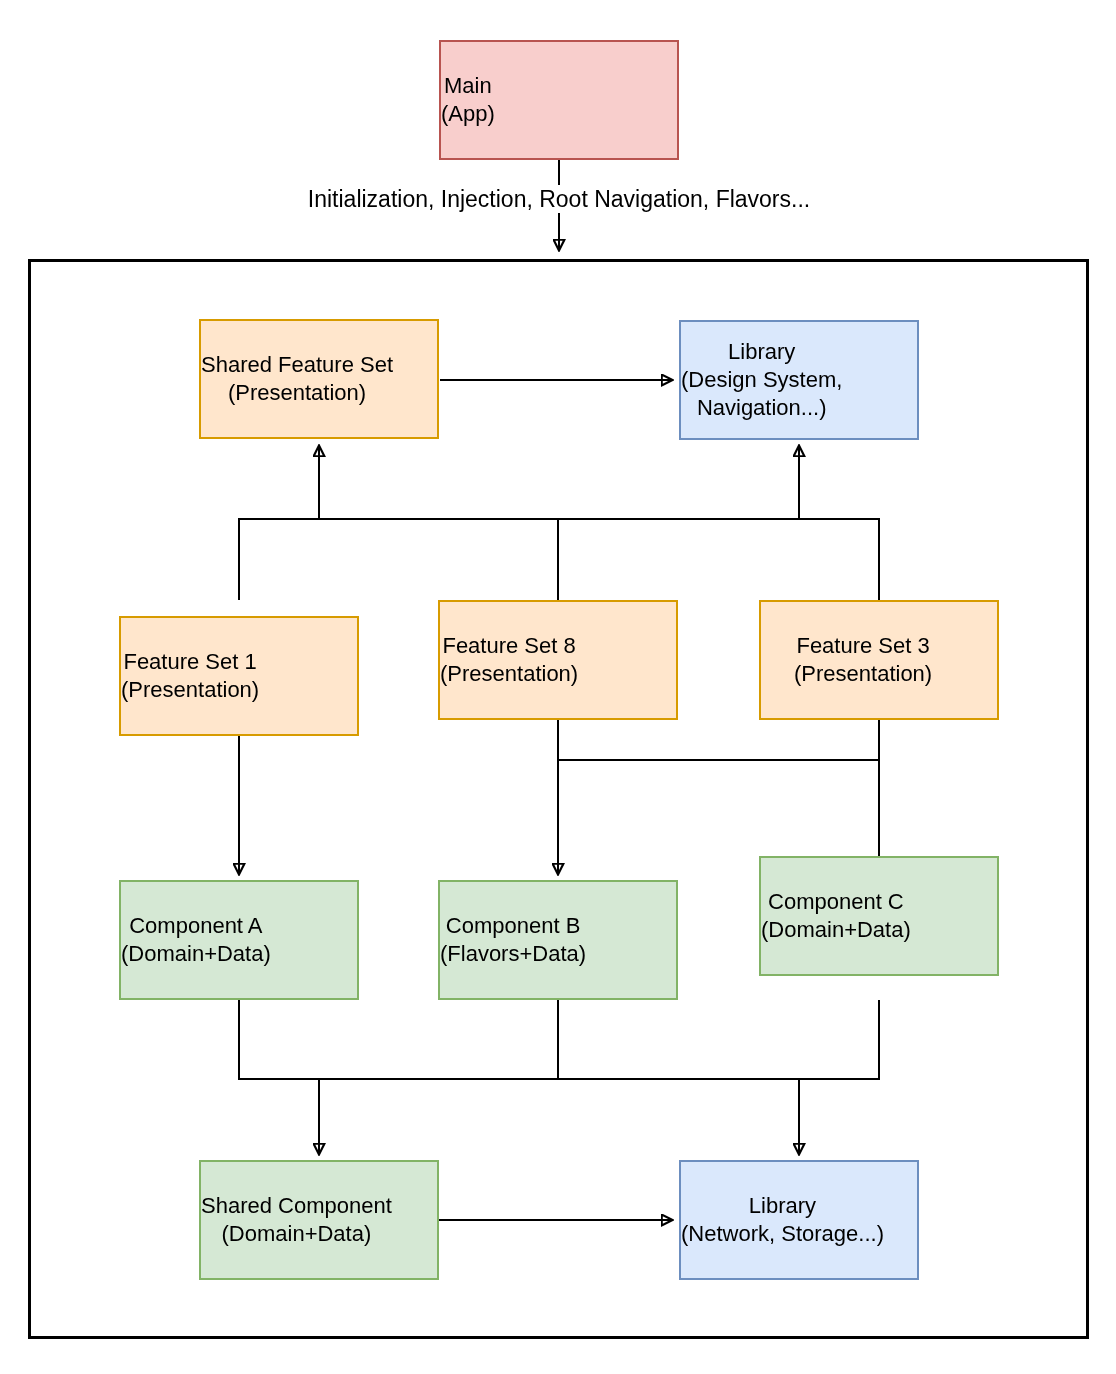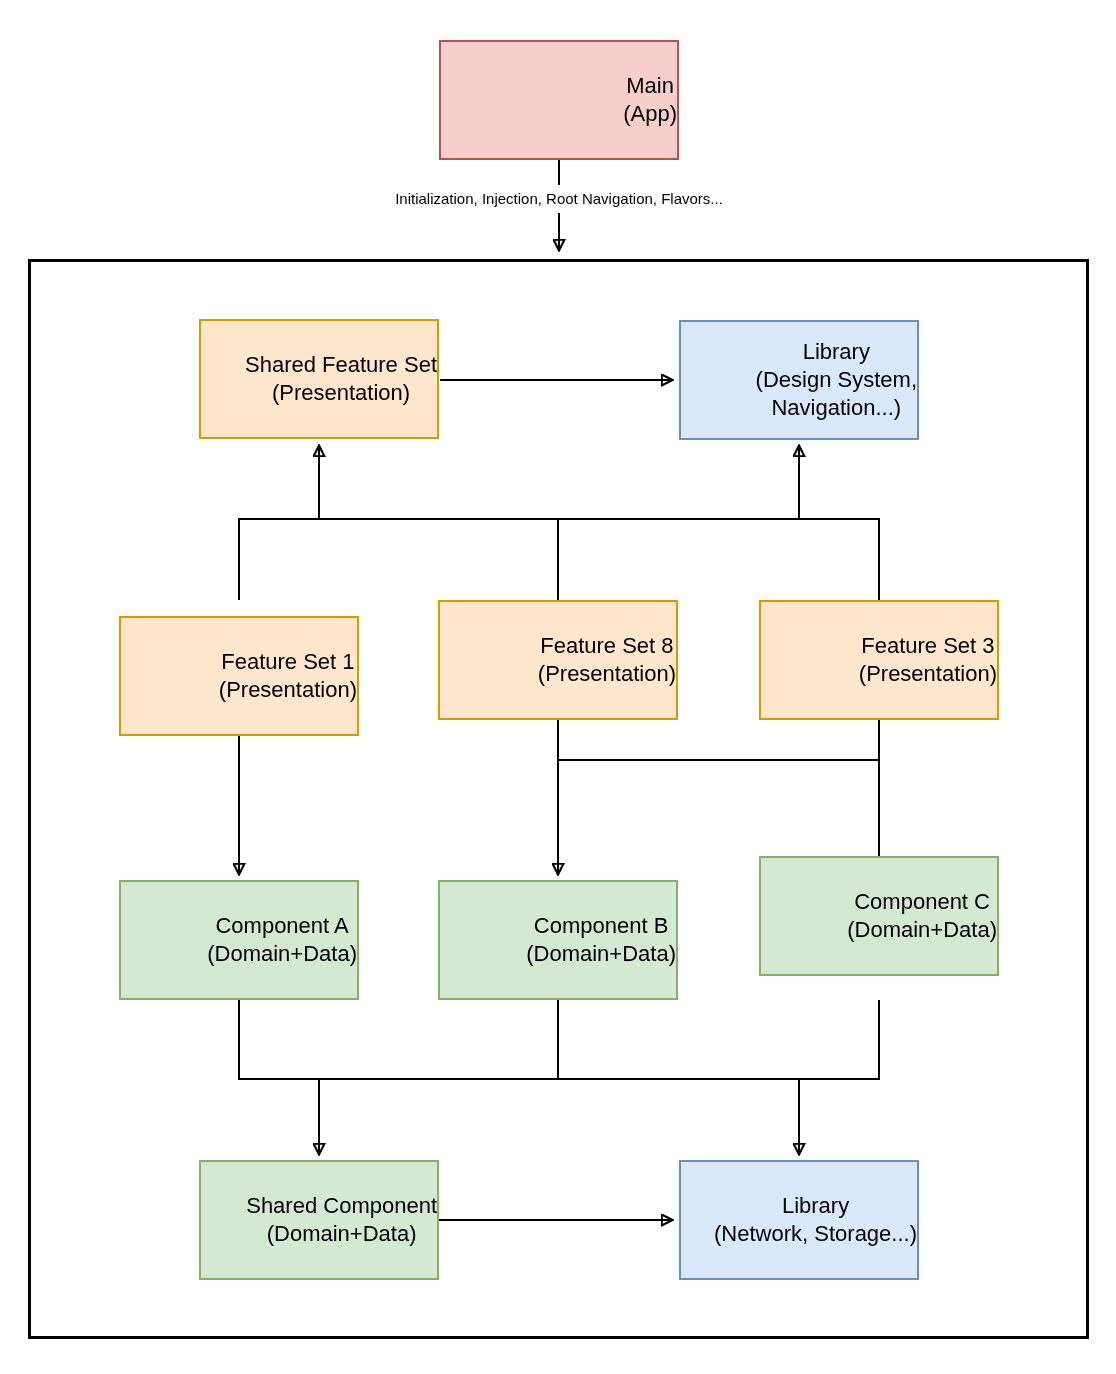--- a/index.html
+++ b/index.html
@@ -39,21 +39,21 @@
     stroke: var(--line-color, #000000);
     stroke-width: 2;
   }
   .node {
     position: absolute;
     width: 240px;
     height: 120px;
     box-sizing: border-box;
     display: flex;
     align-items: center;
-    justify-content: flex-end;
+    justify-content: flex-start;
     text-align: center;
     font-size: 22px;
     line-height: 28px;
     z-index: 3;
   }
   .node span {
     white-space: pre-line;
   }
   .node.red {
     background: var(--red-fill, #f8cecc);
@@ -71,33 +71,33 @@
     background: var(--green-fill, #d5e8d4);
     border: 2px solid var(--green-stroke, #82b366);
   }
   .edge-label {
     position: absolute;
     left: 559px;
     top: 199px;
     transform: translate(-50%, -50%);
     background: #ffffff;
     padding: 1px 5px;
-    font-size: 15px;
+    font-size: 23px;
     line-height: 26px;
     white-space: nowrap;
     z-index: 4;
     text-align: center;
   }
   
   .pos-main            { left: 439px; top: 40px;  }
   .pos-sfs             { left: 199px; top: 319px; }
   .pos-lib-top         { left: 679px; top: 320px; }
   .pos-fs1             { left: 119px; top: 600px; margin-top: 16px; }
   .pos-fs2             { left: 438px; top: 600px; }
-  .pos-fs3             { left: 759px; top: 600px; }
+  .pos-fs3             { left: 759px; top: 600px; padding-left: 33px; }
   .pos-comp-a          { left: 119px; top: 880px; }
   .pos-comp-b          { left: 438px; top: 880px; }
   .pos-comp-c          { left: 759px; top: 856px; }
   .pos-shared-comp     { left: 199px; top: 1160px; }
   .pos-lib-bottom      { left: 679px; top: 1160px; }
 </style>
 </head>
 <body>
 
 <div class="canvas">
@@ -166,21 +166,21 @@
 (Presentation)</span>
   </div>
 
   <div class="node green pos-comp-a">
     <span>Component A
 (Domain+Data)</span>
   </div>
 
   <div class="node green pos-comp-b">
     <span>Component B
-(Domain+Data)</span>
+(Flavors+Data)</span>
   </div>
 
   <div class="node green pos-comp-c">
     <span>Component C
 (Domain+Data)</span>
   </div>
 
   <div class="node green pos-shared-comp">
     <span>Shared Component
 (Domain+Data)</span>

